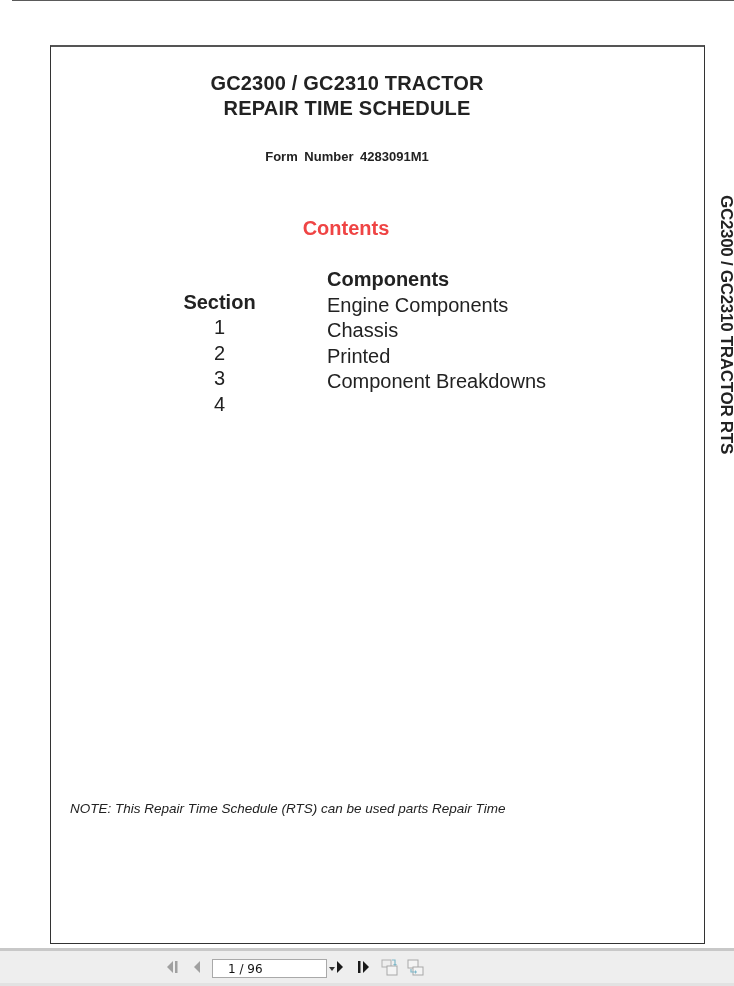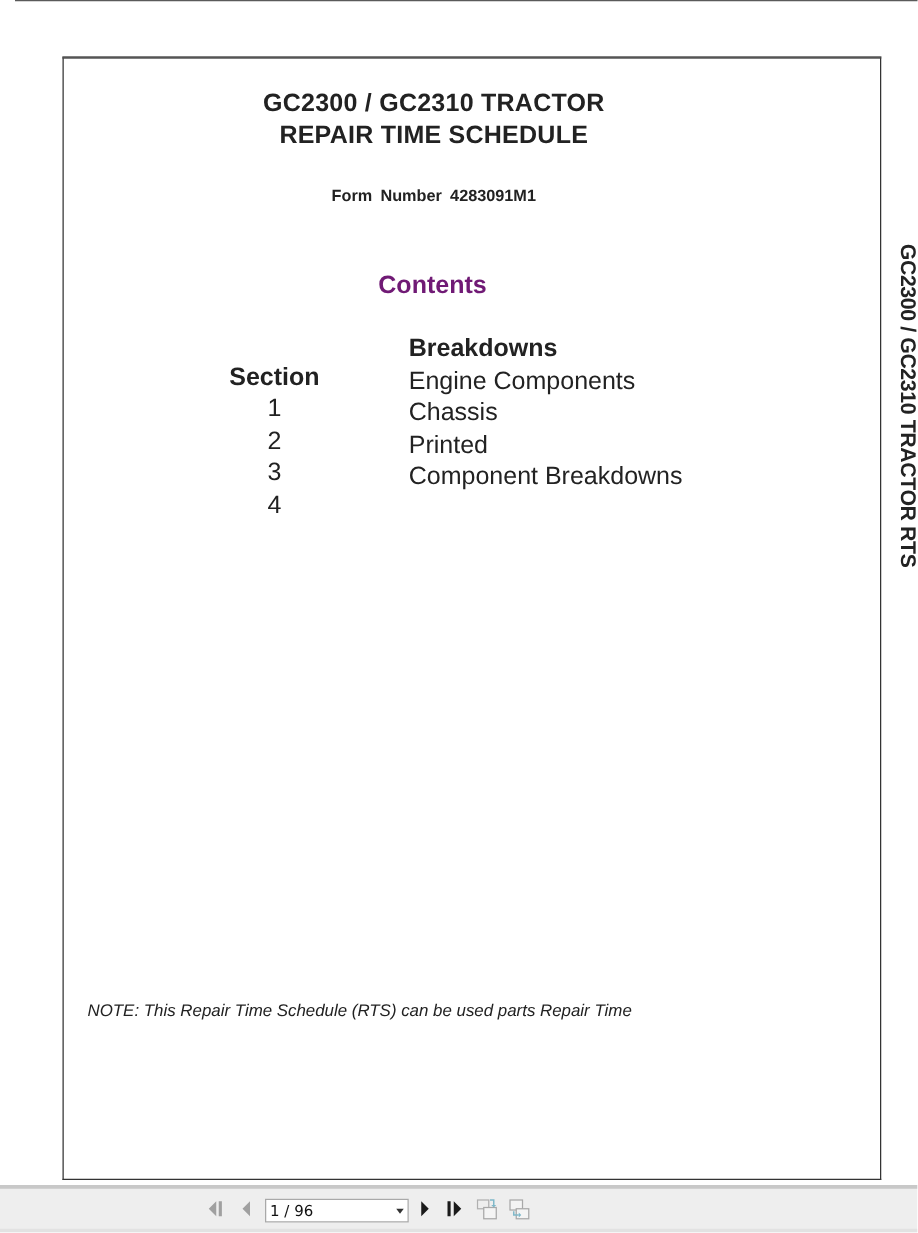--- a/index.html
+++ b/index.html
@@ -59,21 +59,21 @@
       color: #222;
       word-spacing: 3px;
     }
     .contents-heading {
       position: absolute;
       left: 234px; top: 216px;
       width: 200px;
       text-align: center;
       font-size: 20px;
       font-weight: bold;
-      color: #701a75;
+      color: #ef4444;
     }
     .toc {
       position: absolute;
       left: 160px; top: 266px;
       width: 420px;
       color: #222;
     }
     .toc-row {
       display: flex;
       height: 25.5px;
@@ -153,20 +153,21 @@
     .page-input {
       border: none;
       outline: none;
       width: 95px;
       height: 16px;
       padding: 0 0 0 3px;
       font-family: "DejaVu Sans", sans-serif;
       font-size: 12px;
       color: #111;
       background: transparent;
+      margin-left: 12px;
     }
     .dropdown-arrow {
       width: 0; height: 0;
       border-left: 3px solid transparent;
       border-right: 3px solid transparent;
       border-top: 4px solid #333;
       margin-left: 6px;
     }
     .toolbar-bottom {
       position: absolute;
@@ -186,21 +187,21 @@
     <div class="title-line">REPAIR TIME SCHEDULE</div>
   </div>
 
   <div class="form-number">Form Number 4283091M1</div>
 
   <div class="contents-heading">Contents</div>
 
   <div class="toc">
     <div class="toc-row toc-head">
       <div class="toc-sec">Section</div>
-      <div class="toc-desc">Breakdowns</div>
+      <div class="toc-desc">Components</div>
     </div>
     <div class="toc-row">
       <div class="toc-sec">1</div>
       <div class="toc-desc">Engine Components</div>
     </div>
     <div class="toc-row">
       <div class="toc-sec">2</div>
       <div class="toc-desc">Chassis</div>
     </div>
     <div class="toc-row">

